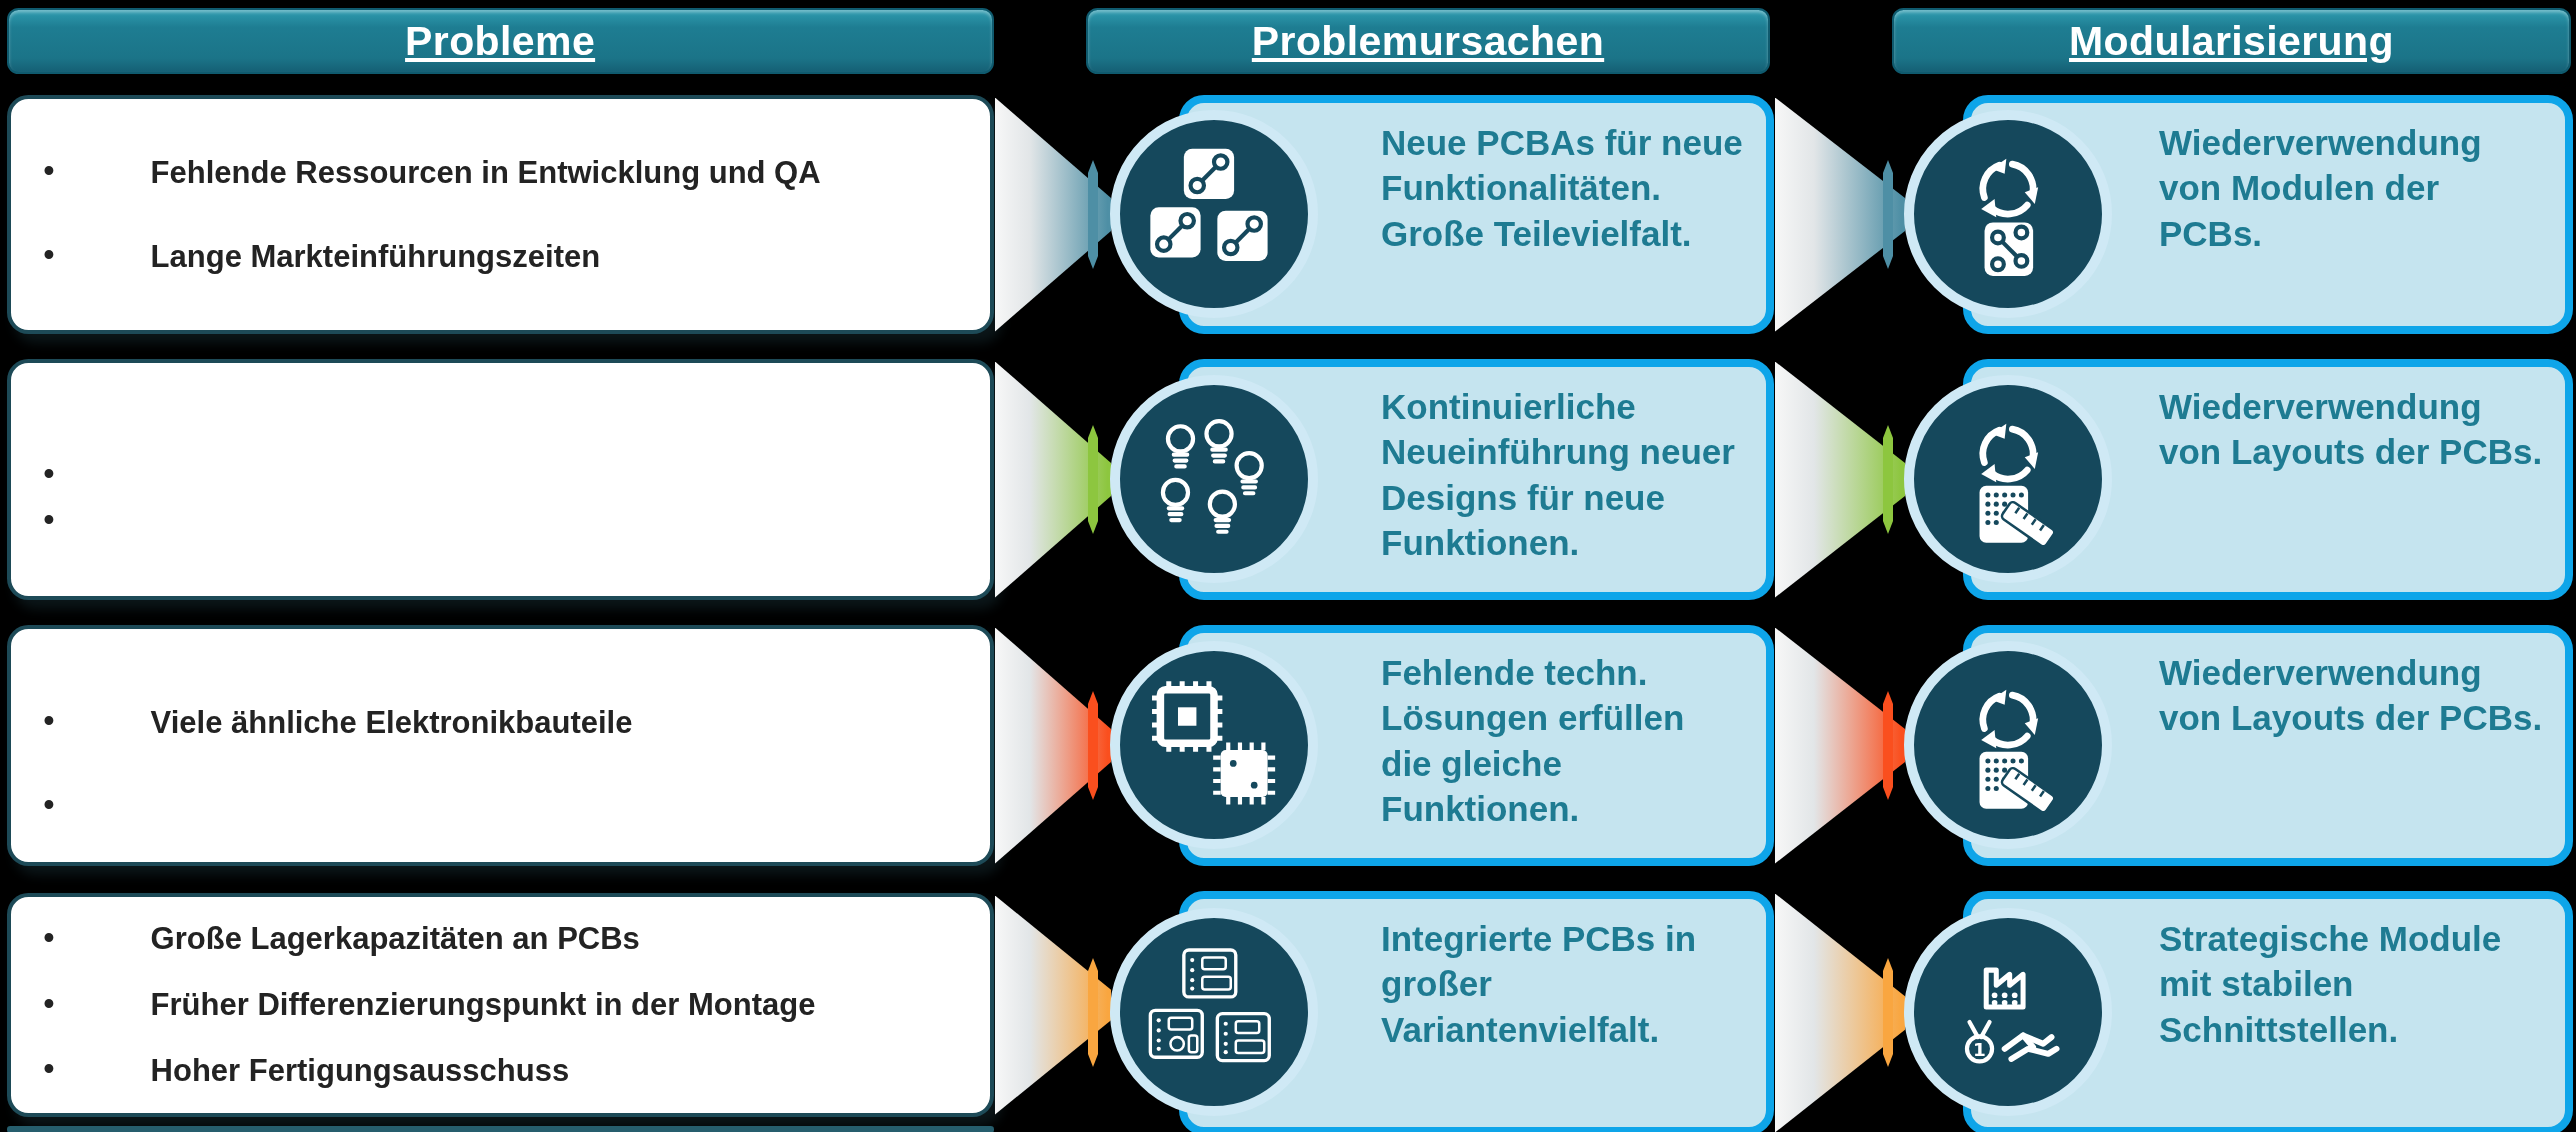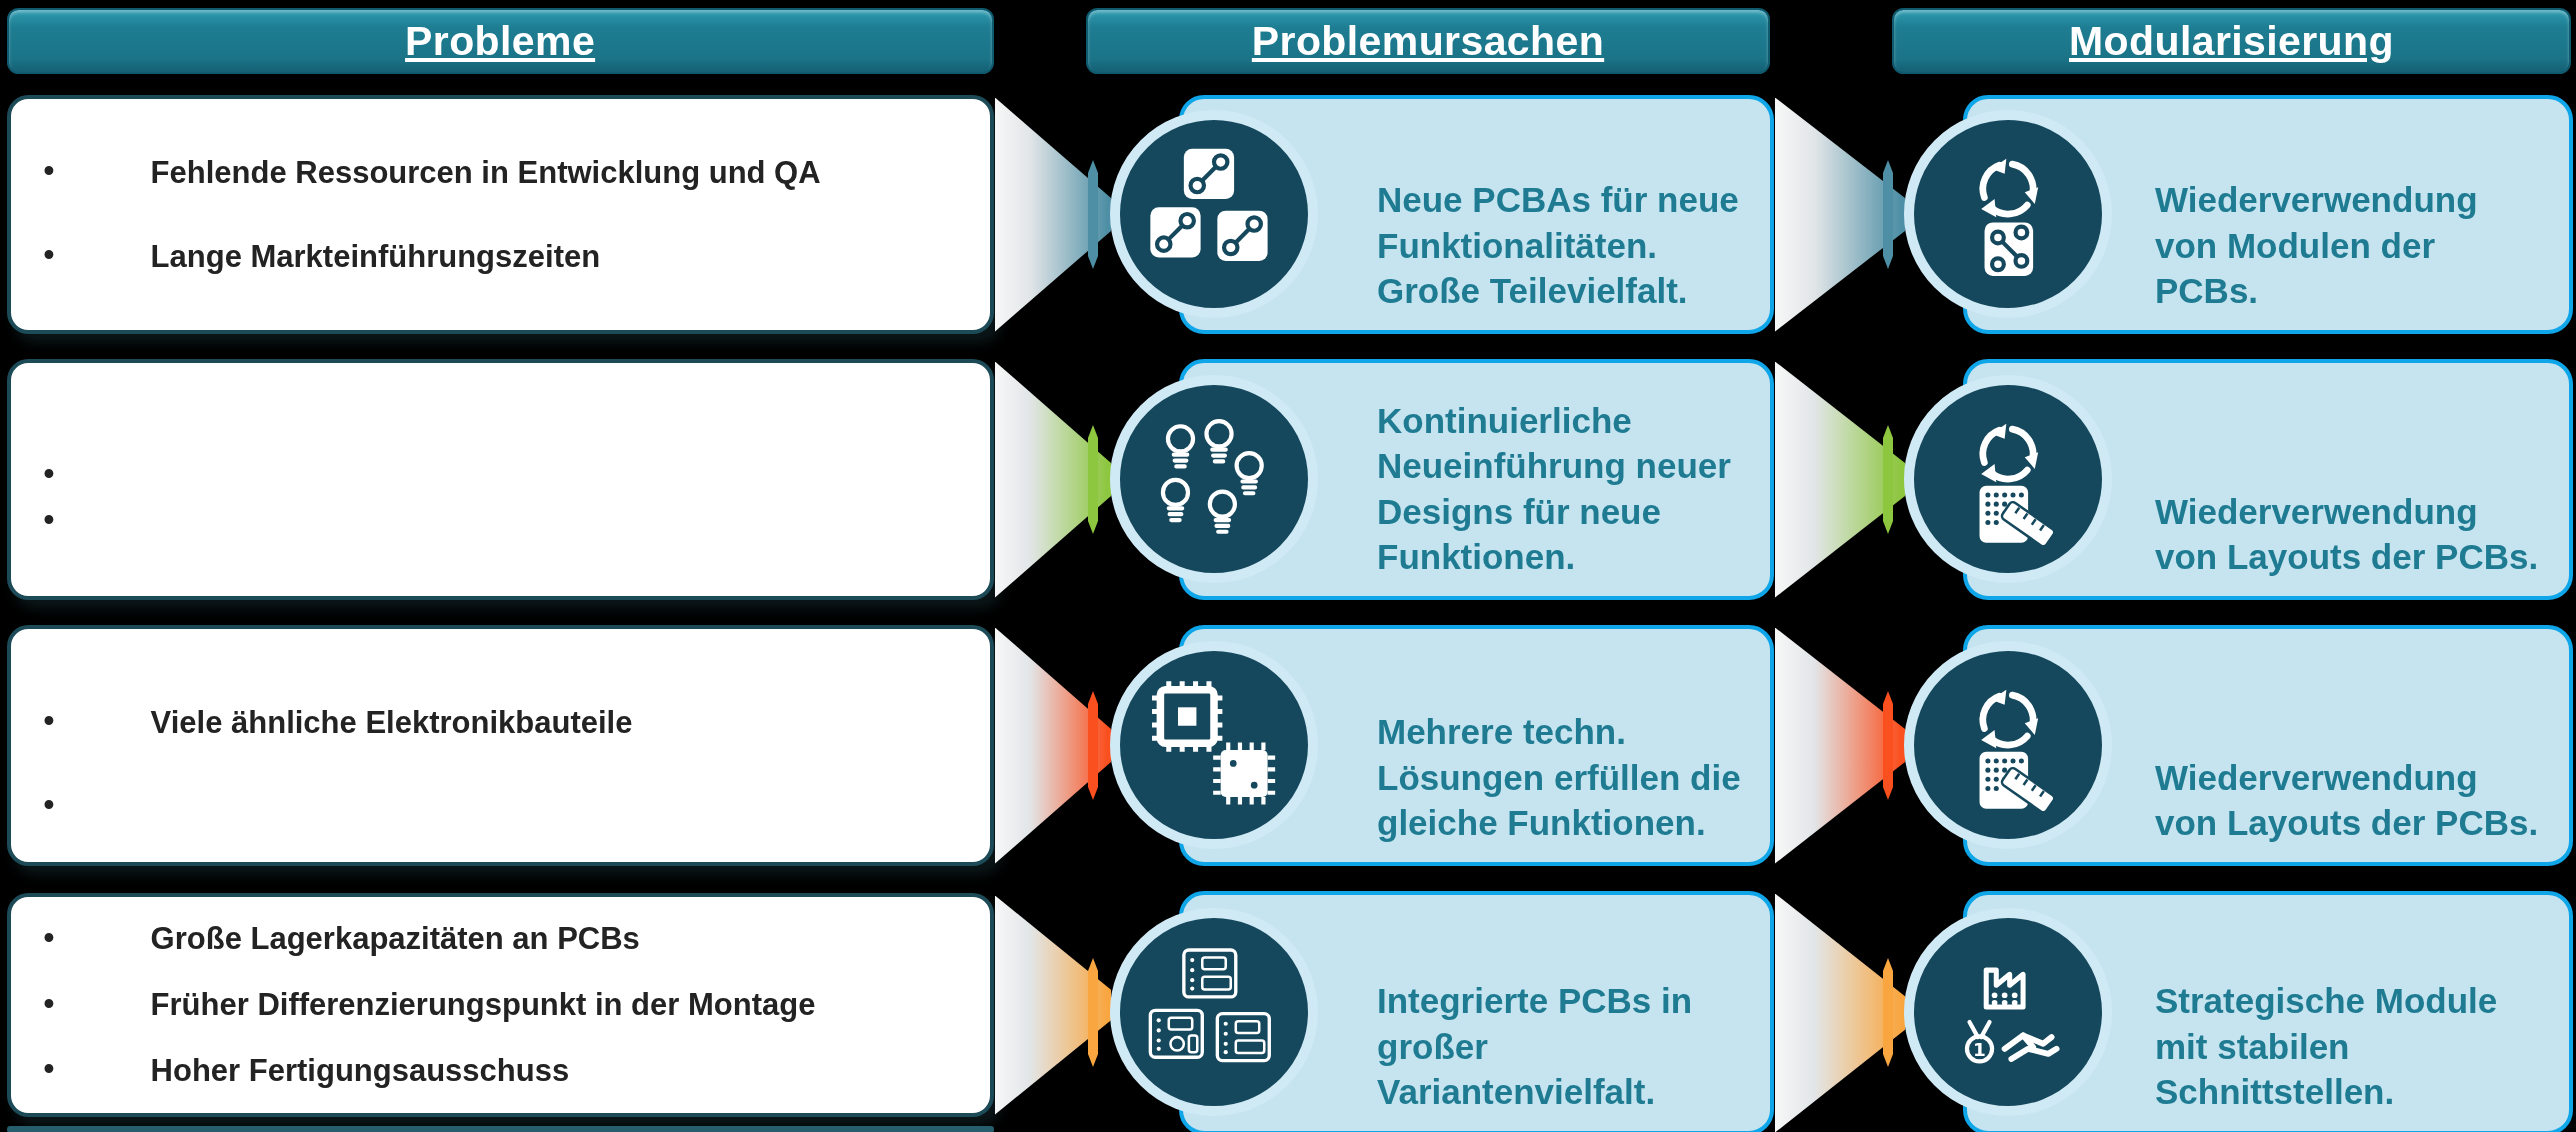--- a/index.html
+++ b/index.html
@@ -38,22 +38,22 @@
        top:calc(var(--cc) - 54px);}
   .t1{left:1088px;}
   .t2{left:1883px;}
 
   .circle{position:absolute;width:208px;height:208px;box-sizing:border-box;border-radius:50%;
           background:#15485c;border:10.7px solid #cfe9f5;z-index:3;
           display:flex;align-items:center;justify-content:center;}
   .c2{left:1110px;top:calc(var(--cc) - 104px);}
   .c3{left:1904px;top:calc(var(--cc) - 104px);}
 
-  .lbox{position:absolute;box-sizing:border-box;background:#c5e4ef;border:4px solid #0ea5e9;
-        border-radius:25px;display:flex;align-items:flex-end;z-index:2;}
+  .lbox{position:absolute;box-sizing:border-box;background:#c5e4ef;border:8px solid #0ea5e9;
+        border-radius:25px;display:flex;align-items:flex-start;z-index:2;}
   .box2{left:1179px;width:595px;top:var(--b2t);height:var(--b2h);padding:16.5px 21.4px 16.5px 194px;}
   .box3{left:1963px;width:610px;top:var(--b2t);height:var(--b2h);padding:16.5px 21.4px 16.5px 188px;}
   .lbox p{margin:0;font-size:35px;font-weight:bold;color:#1e7b92;line-height:1.3;}
 
   .bottom-strip{position:absolute;left:6.6px;top:1126px;width:987px;height:6.6px;
                 background:#265e6d;border-radius:3.3px;z-index:1;}
 
   svg.icon{display:block;}
 </style>
 </head>
@@ -232,21 +232,21 @@
             <path d="M-9 9 h9 M-9 23 h9 M-9 37 h9 M-9 51 h9"></path>
             <path d="M56 9 h9 M56 23 h9 M56 37 h9 M56 51 h9"></path>
           </g>
           <rect x="0" y="0" width="56" height="56" rx="6" fill="#fff"></rect>
           <circle cx="15" cy="16" r="4" fill="#15485c"></circle>
             <circle cx="40" cy="42" r="4" fill="#15485c"></circle>
         </g>
       </svg>
     </div>
     <div class="lbox box2">
-        <p>Mehrere techn. Lösungen erfüllen die gleiche Funktionen.</p>
+        <p>Fehlende techn. Lösungen erfüllen die gleiche Funktionen.</p>
       </div>
     <div class="arrow a2"></div>
     <div class="tip t2"></div>
     <div class="circle c3">
       <svg class="icon" width="134" height="134" viewBox="0 0 160 160">
         <g fill="none" stroke="#fff" stroke-width="8" stroke-linecap="round">
           <path d="M85.2 20.5 A30 30 0 0 1 109.5 55.2"></path>
           <path d="M103 69.3 A30 30 0 0 1 60.7 73"></path>
           <path d="M51.8 60.3 A30 30 0 0 1 69.7 21.8"></path>
         </g>

